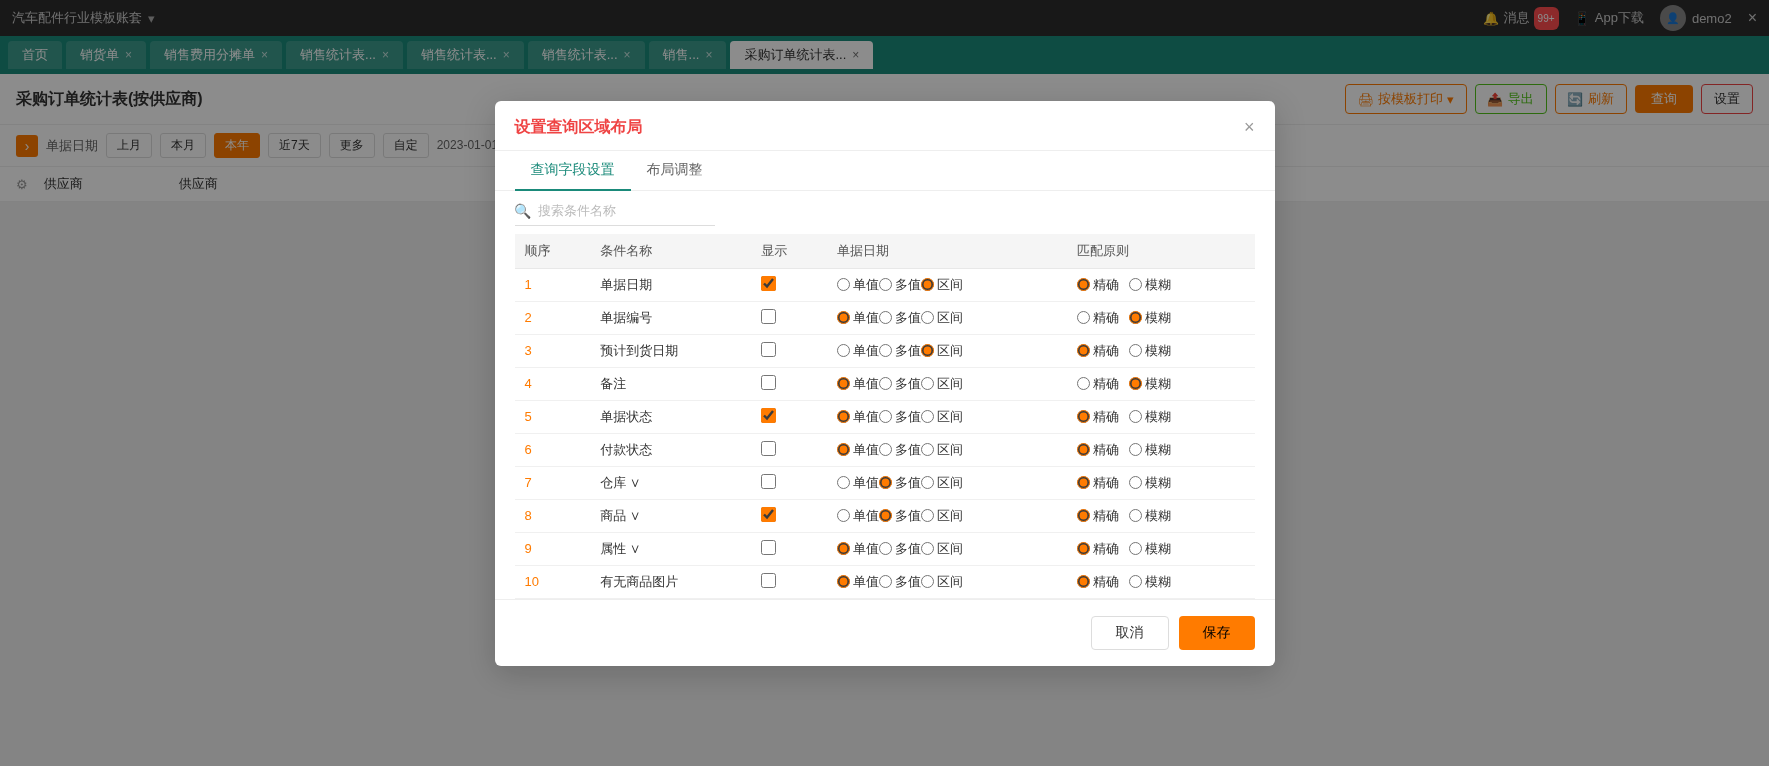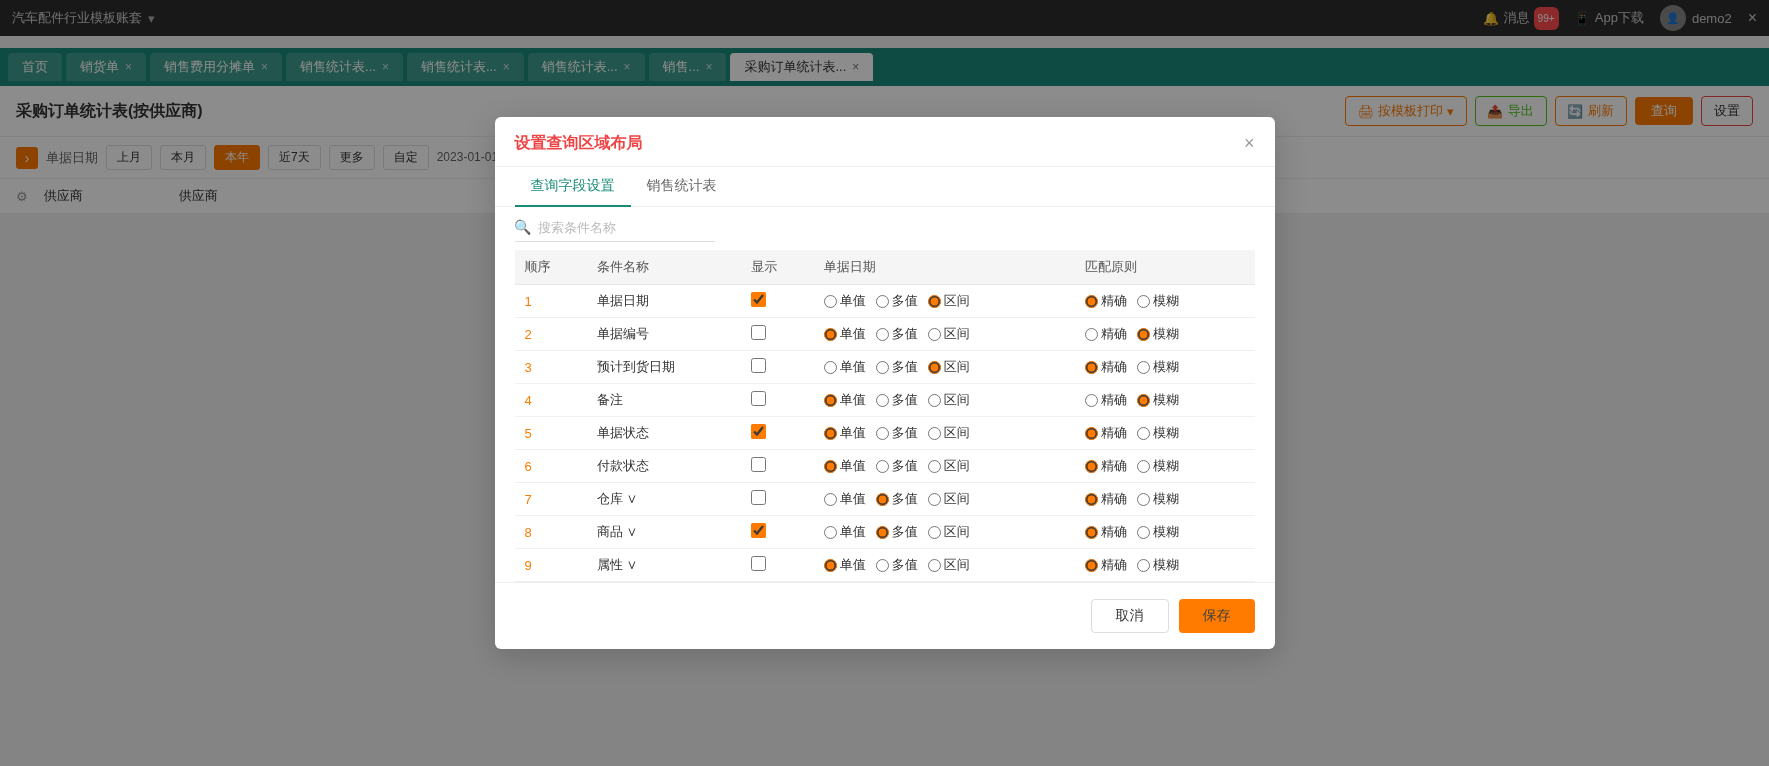--- a/index.html
+++ b/index.html
@@ -23,21 +23,20 @@
     .close-x { color: #ccc; font-size: 16px; cursor: pointer; }
 
     
     .tab-bar {
       background: #1a8a7a;
       height: 38px;
       display: flex;
       align-items: center;
       padding: 0 8px;
       gap: 4px;
-      margin-top: 12px;
     }
     .tab-item {
       background: rgba(255,255,255,0.15);
       color: #fff;
       padding: 5px 14px;
       border-radius: 4px 4px 0 0;
       font-size: 13px;
       cursor: pointer;
       display: flex;
       align-items: center;
@@ -185,21 +184,21 @@
       border-bottom: 1px solid #f0f0f0;
       font-size: 13px;
       color: #333;
       vertical-align: middle;
     }
 
     
     .cb { width: 15px; height: 15px; cursor: pointer; accent-color: #ff7b00; }
 
     
-    .radio-group { display: flex; align-items: center; gap: 10px; white-space: nowrap; }
+    .radio-group { display: flex; align-items: center; white-space: nowrap; }
     .radio-label { display: flex; align-items: center; gap: 3px; cursor: pointer; font-size: 13px; }
     .radio-label input[type=radio] { accent-color: #ff7b00; cursor: pointer; }
 
     
     .match-group { display: flex; align-items: center; gap: 10px; white-space: nowrap; }
 
     
     .modal-table-wrap::-webkit-scrollbar { width: 6px; }
     .modal-table-wrap::-webkit-scrollbar-thumb { background: #ccc; border-radius: 3px; }
 
@@ -217,21 +216,21 @@
       background: #fff;
       border-radius: 4px;
       cursor: pointer;
       font-size: 14px;
       color: #333;
     }
     .btn-save {
       padding: 7px 24px;
       border: none;
       background: #ff7b00;
-      color: #404040;
+      color: #000000;
       border-radius: 4px;
       cursor: pointer;
       font-size: 14px;
     }
   </style>
 </head>
 <body>
 
 <div style="position:fixed;top:0;left:0;right:0;bottom:0;z-index:1;display:flex;flex-direction:column;">
 
@@ -346,21 +345,21 @@
     <div class="modal-header">
       <span class="modal-title">设置查询区域布局</span>
       <button class="modal-close">×</button>
     </div>
 
     <div class="modal-tabs">
       <div class="modal-tab active">
         <span>查询字段设置</span>
       </div>
       <div class="modal-tab">
-        <span>销售统计表</span>
+        <span>布局调整</span>
       </div>
     </div>
 
     <div class="modal-search">
       <div class="search-box">
         <span class="search-icon">🔍</span>
         <input type="text" class="search-input" placeholder="搜索条件名称" style="">
       </div>
     </div>
 
@@ -531,20 +530,38 @@
                   <label class="radio-label"><input type="radio" name="type-8" value="区间" style="">区间</label>
                 </div>
               </td>
               <td>
                 <div class="match-group">
                   <label class="radio-label"><input type="radio" name="match-8" value="精确" checked="" style="">精确</label>
                   <label class="radio-label"><input type="radio" name="match-8" value="模糊" style="">模糊</label>
                 </div>
               </td>
             </tr>
+            <tr>
+              <td><span style="color: rgb(255, 123, 0); font-weight: 500;">10</span></td>
+              <td>有无商品图片</td>
+              <td><input type="checkbox" class="cb" style=""></td>
+              <td>
+                <div class="radio-group">
+                  <label class="radio-label"><input type="radio" name="type-9" value="单值" checked="" style="">单值</label>
+                  <label class="radio-label"><input type="radio" name="type-9" value="多值" style="">多值</label>
+                  <label class="radio-label"><input type="radio" name="type-9" value="区间" style="">区间</label>
+                </div>
+              </td>
+              <td>
+                <div class="match-group">
+                  <label class="radio-label"><input type="radio" name="match-9" value="精确" checked="" style="">精确</label>
+                  <label class="radio-label"><input type="radio" name="match-9" value="模糊" style="">模糊</label>
+                </div>
+              </td>
+            </tr>
           </tbody>
       </table>
     </div>
 
     <div class="modal-footer">
       <button class="btn-cancel">
         <span>取消</span>
       </button>
       <button class="btn-save">
         <span>保存</span>

